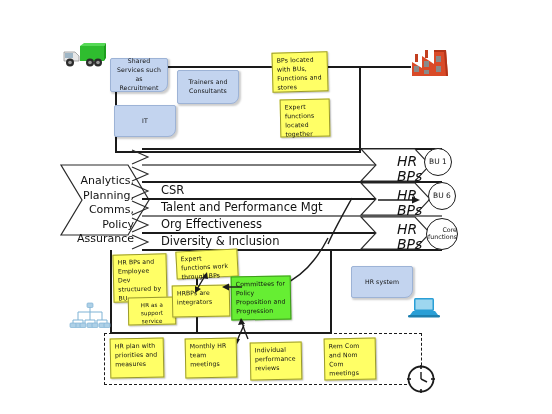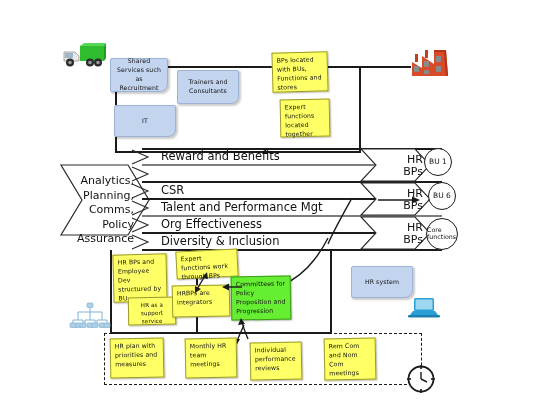--- a/index.html
+++ b/index.html
@@ -48,33 +48,34 @@
     color:#111;
     white-space:nowrap;
     font-family:"DejaVu Sans", sans-serif;
   }
 
   
   .chev{position:absolute;}
 
   .hrbp{
     position:absolute;
-    font-size:11px;
+    font-size:14px;
     line-height:1.05;
-    text-align:right;
+    text-align:left;
     color:#111;
     width:26px;
+    font-style:italic;
   }
 
   .circ{
     position:absolute;
     border:1.4px solid #1b1b1b;
     border-radius:50%;
     display:flex;align-items:center;justify-content:center;
-    text-align:left;
+    text-align:right;
     font-size:7.5px;
     line-height:1.05;
     color:#111;
     background:#fff;
   }
 
   .leftchev-txt{
     position:absolute;
     font-size:11px;
     line-height:1.32;
@@ -178,21 +179,20 @@
     </svg>
 
     <div class="rowtop" style="top:0px;width:300px;"></div>
     <div class="rowline" style="top:16px;width:300px;"></div>
     <div class="rowline" style="top:33px;width:300px;background:#1b1b1b;height:1.6px;"></div>
     <div class="rowline" style="top:50px;width:300px;background:#1b1b1b;height:1.6px;"></div>
     <div class="rowline" style="top:67px;width:300px;"></div>
     <div class="rowline" style="top:84px;width:300px;background:#1b1b1b;height:1.6px;"></div>
     <div class="rowline" style="top:101px;width:300px;background:#1b1b1b;height:1.6px;"></div>
 
-    <div class="rowlabel" style="left:101px;top:1px;">Reward and Benefits</div>
     <div class="rowlabel" style="left:101px;top:35px;text-align:center;">CSR</div>
     <div class="rowlabel" style="left:101px;top:69px;">Org Effectiveness</div>
     <div class="rowlabel" style="left:101px;top:52px;">Talent and Performance Mgt</div>
     <div class="rowlabel" style="left:101px;top:86px;">Diversity &amp; Inclusion</div>
 
     <svg class="chev" style="left:300px;top:-2px;" width="86" height="106" viewBox="0 0 86 106">
       <g fill="#ffffff" stroke="#2a2a2a" stroke-width="1.1">
         <polygon points="1,3 55,3 70,19 55,35 1,35 16,19"></polygon>
         <polygon points="1,37 55,37 70,53 55,69 1,69 16,53"></polygon>
         <polygon points="1,71 55,71 70,87 55,103 1,103 16,87"></polygon>

